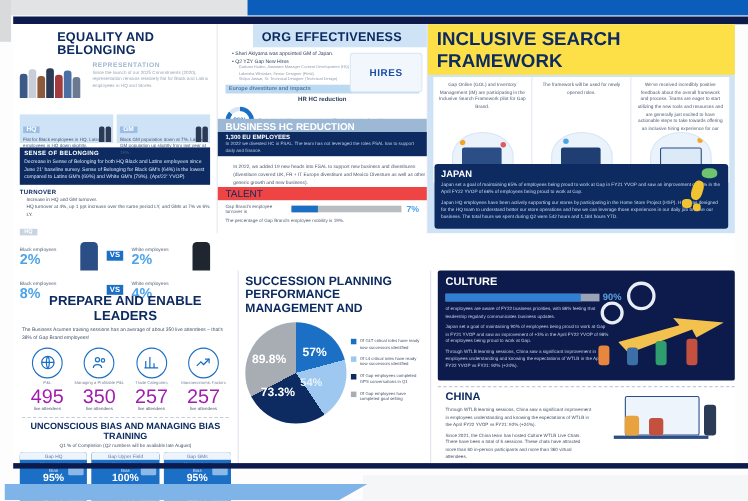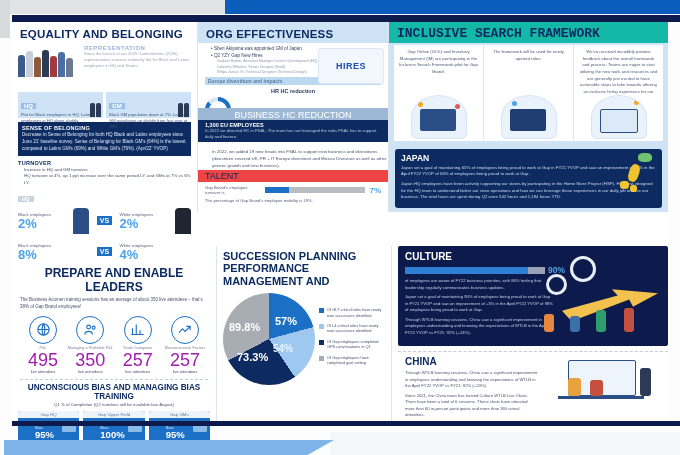--- a/index.html
+++ b/index.html
@@ -24,21 +24,21 @@
   .bot-white{position:absolute;left:330px;top:432px;width:350px;height:23px;background:#f4f6f8;}
 
   .sheet{position:absolute;left:12px;top:22px;width:656px;height:399px;background:#ffffff;}
 
   
   .toprow{position:absolute;left:0;top:0;width:656px;height:190px;display:flex;}
   .col-eq{width:185px;background:#ffffff;border-right:1px solid #dfe3ea;position:relative;}
   .col-org{width:190px;background:#ffffff;border-right:1px solid #dfe3ea;position:relative;}
   .col-isf{flex:1;background:#cfe3f7;position:relative;}
 
-  .hdr{font-size:11.5px;font-weight:bold;color:#0d2b60;letter-spacing:.2px;padding:6px 8px 3px;}
+  .hdr{font-size:11.5px;font-weight:bold;color:#0d2b60;letter-spacing:.2px;padding:6px 8px 3px;margin-left:32px;}
   .hdr-box{background:#cfe3f7;}
 
   
   .rep-wrap{margin:2px 6px 0;position:relative;height:46px;}
   .people-strip{position:absolute;left:0;top:2px;width:62px;height:30px;display:flex;align-items:flex-end;gap:1px;}
   .pp{width:7px;border-radius:3px 3px 0 0;}
   .rep-t{position:absolute;left:66px;top:0;right:0;}
   .rep-title{font-size:6px;font-weight:bold;color:#9fb6d4;letter-spacing:.5px;}
   .tiny{font-size:4.2px;color:#9aa6b8;line-height:1.45;}
   .tiny-d{font-size:4.2px;color:#44587a;line-height:1.45;}
@@ -75,37 +75,37 @@
     display:flex;align-items:center;justify-content:center;flex:none;}
   .donut i{width:18px;height:18px;border-radius:50%;background:#fff;display:flex;align-items:center;justify-content:center;
     font-style:normal;font-size:6px;font-weight:bold;color:#1b6fc4;}
   .hrtxt{font-size:4.2px;color:#45526b;line-height:1.5;}
   .hrtitle{text-align:center;font-size:5.5px;color:#2a3c5c;font-weight:bold;margin-top:3px;}
   .hires{position:absolute;right:4px;top:26px;width:64px;height:34px;background:#f2f7fd;border:1px solid #dbe8f6;border-radius:3px;
     display:flex;align-items:center;justify-content:center;}
   .hires span{font-size:9px;font-weight:bold;color:#1b4ea8;letter-spacing:.5px;}
 
   .bhc{position:absolute;left:0;top:86px;width:100%;background:#9db8d4;padding:2px 7px;box-sizing:border-box;}
-  .bhc h3{margin:0;font-size:9px;color:#ffffff;font-weight:normal;text-align:center;}
+  .bhc h3{margin:0;font-size:9px;color:#ffffff;font-weight:bold;}
   .bhc-sub{background:#0d2b60;color:#fff;padding:2px 7px;}
   .bhc-sub b{font-size:5.5px;display:block;color:#fff;}
   .bhc-sub p{margin:0;font-size:4.2px;color:#b9c8e2;line-height:1.45;}
   .bhc-body{font-size:4.4px;color:#45526b;line-height:1.55;margin:3px 7px 0;}
 
   .talent{position:absolute;left:0;top:148px;width:100%;}
   .talent-h{background:#ef4444;font-size:9px;font-weight:normal;color:#0d2b60;padding:1px 7px;}
   .tal-row{display:flex;align-items:center;gap:4px;margin:3px 7px 0;}
   .tal-lab{font-size:4.2px;color:#55627a;width:56px;}
   .tal-track{flex:1;height:6px;background:#b9bcc0;position:relative;}
   .tal-fill{position:absolute;left:0;top:0;height:100%;background:#1b6fc4;}
   .tal-val{font-size:8px;font-weight:bold;color:#4da3e8;}
   .tal-note{font-size:4.2px;color:#55627a;margin:3px 7px 0;}
 
   
-  .isf-h{background:#14b8a6;font-size:13px;font-weight:bold;color:#0d2b60;padding:4px 8px 2px;font-family:Liberation Mono, monospace;}
+  .isf-h{background:#fde047;font-size:17px;font-weight:bold;color:#0d2b60;padding:4px 8px 2px;}
   .isf-cols{display:flex;background:#fff;margin:2px 5px 0;height:96px;}
   .isf-c{flex:1;padding:4px 5px;border-right:1px solid #e3e8ef;position:relative;}
   .isf-c:last-child{border-right:none;}
   .isf-t{font-size:4.3px;color:#4a5a75;line-height:1.55;text-align:center;}
   .isf-ill{position:absolute;left:50%;transform:translateX(-50%);bottom:2px;width:54px;height:42px;
     background:#eaf2fb;border-radius:50% 50% 6px 6px;border:1px solid #d6e5f6;overflow:hidden;}
   .ill-scr{position:absolute;left:8px;top:13px;width:36px;height:22px;background:#2b4e86;border-radius:2px;}
   .ill-dot{position:absolute;width:5px;height:5px;border-radius:50%;background:#f5a623;}
 
   .japan{position:absolute;left:6px;bottom:4px;right:6px;background:#0d2b60;border-radius:3px;padding:4px 6px;box-sizing:border-box;}
@@ -136,21 +136,21 @@
   .circ .cl{font-size:3.8px;color:#7a869b;margin-top:2px;line-height:1.3;}
   .circ .cn{font-size:18px;font-weight:normal;color:#a21caf;line-height:1;}
   .circ .cs{font-size:4px;color:#45526b;}
 
   .dash{border-top:1px dashed #c3ccd8;margin:5px 2px 0;}
   .ub-h{font-size:8.2px;font-weight:bold;color:#0d2b60;text-align:center;margin-top:3px;}
   .ub-s{font-size:4.3px;color:#45526b;text-align:center;margin-top:1px;}
   .cards{display:flex;gap:4px;margin:4px 0 0;}
   .card{flex:1;background:#1b6fc4;border-radius:3px;overflow:hidden;}
   .card-h{background:#eef4fb;color:#5b7ca3;font-size:4.4px;text-align:center;padding:1px 0;}
-  .card-r{padding:2px 17px;position:relative;}
+  .card-r{padding:2px 17px;position:relative;text-align:center;}
   .card-r + .card-r{border-top:1px solid #4b93d8;}
   .card-l{font-size:4.2px;color:#cfe3f7;}
   .card-v{font-size:9.5px;font-weight:bold;color:#ffffff;line-height:1.05;}
   .card-ic{position:absolute;right:3px;top:3px;width:14px;height:11px;background:#9fc8ee;border-radius:1px;opacity:.85;}
 
   .dt{margin-top:5px;position:relative;height:40px;}
   .dt h4{margin:0;font-size:9px;font-weight:bold;color:#bcd9f2;}
   .dt-ill{position:absolute;right:4px;top:2px;width:62px;height:34px;}
   .dt-screen{position:absolute;left:6px;top:2px;width:50px;height:26px;background:#ffffff;border:1.5px solid #2b4e86;border-radius:2px;}
 

